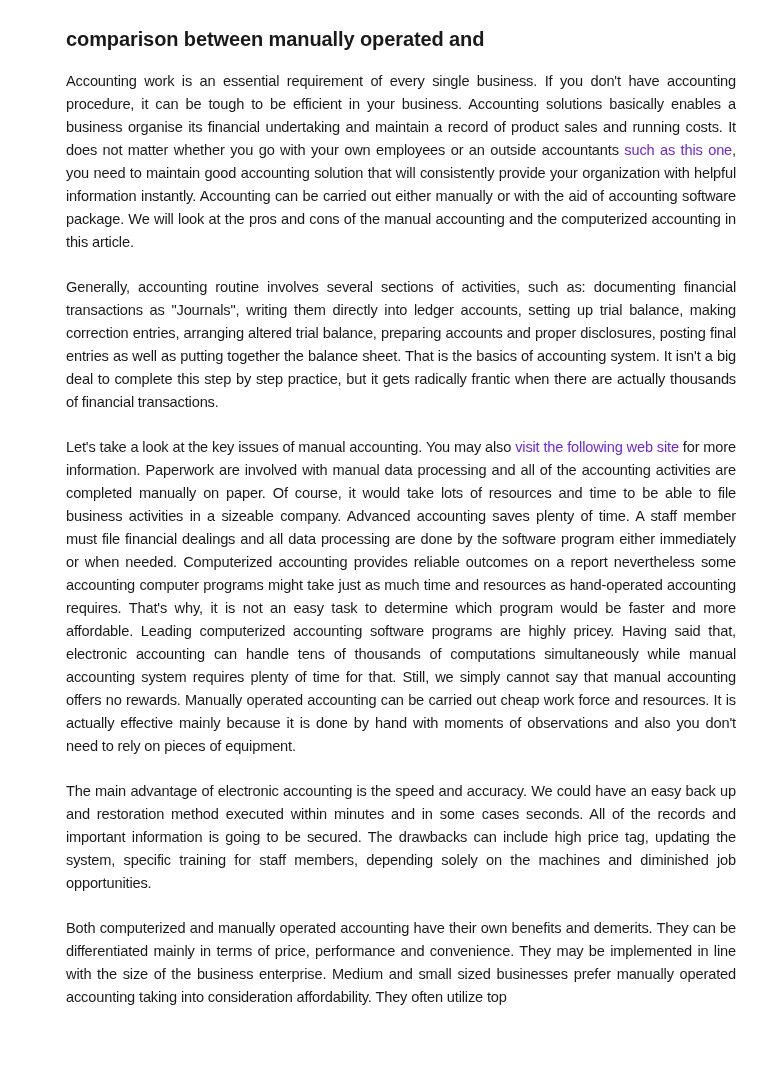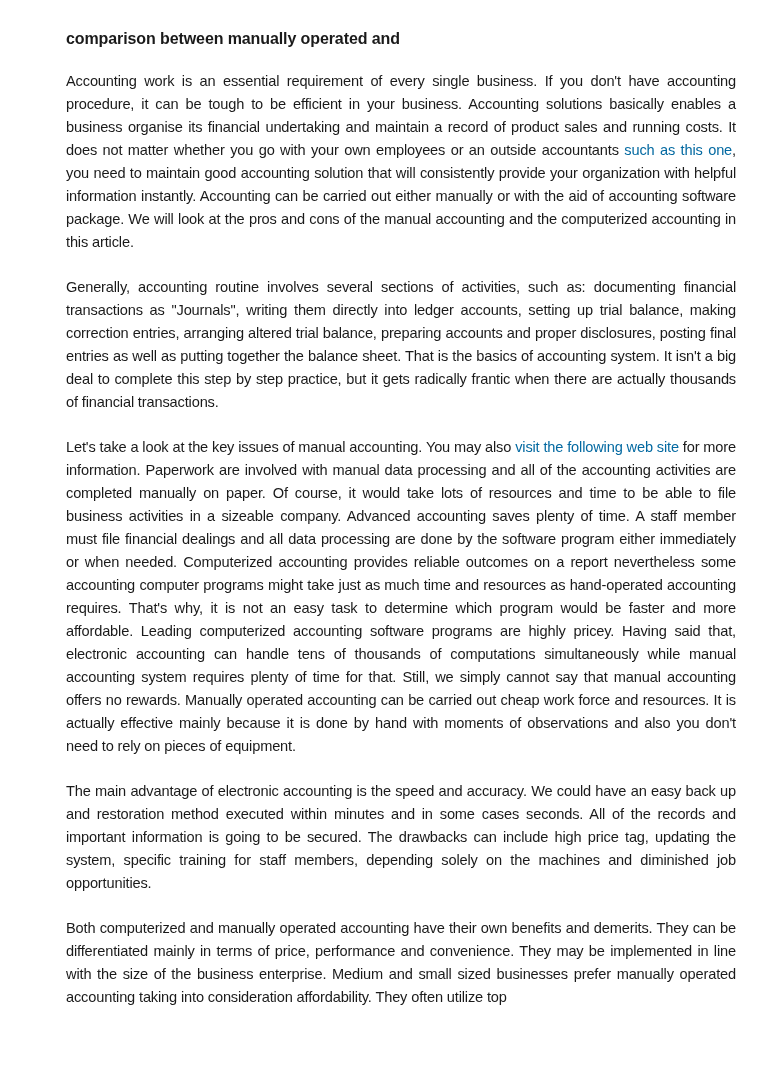--- a/index.html
+++ b/index.html
@@ -16,34 +16,34 @@
     .page {
       position: absolute;
       left: 66px;
       top: 28px;
       width: 670px;
       font-family: "Liberation Sans", sans-serif;
       color: #1a1a1a;
     }
     .title {
       font-weight: bold;
-      font-size: 16px;
+      font-size: 20px;
       line-height: 22px;
       margin: 0 0 20px 0;
       letter-spacing: -0.1px;
     }
     .para {
       font-size: 14.6px;
       line-height: 23px;
       text-align: justify;
       margin: 0 0 22px 0;
       letter-spacing: -0.15px;
     }
     .link {
-      color: #0369a1;
+      color: #6d28d9;
       text-decoration: none;
       cursor: pointer;
     }
   </style>
 </head>
 <body>
 
 <div class="page">
   <div class="title">comparison between manually operated and</div>
 

